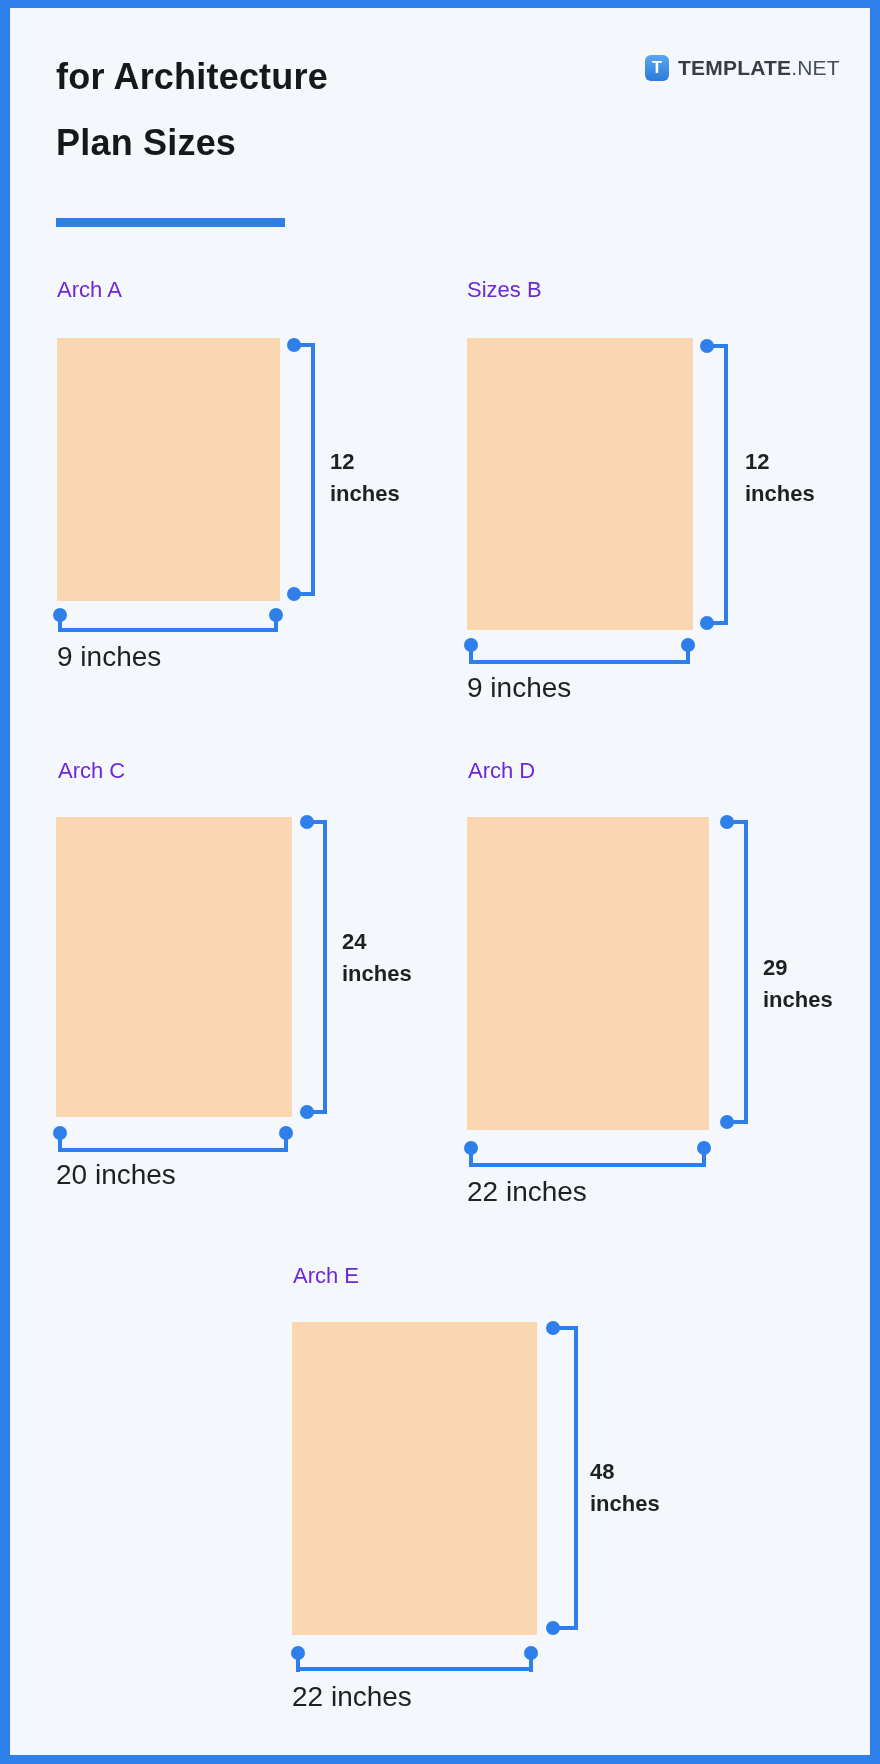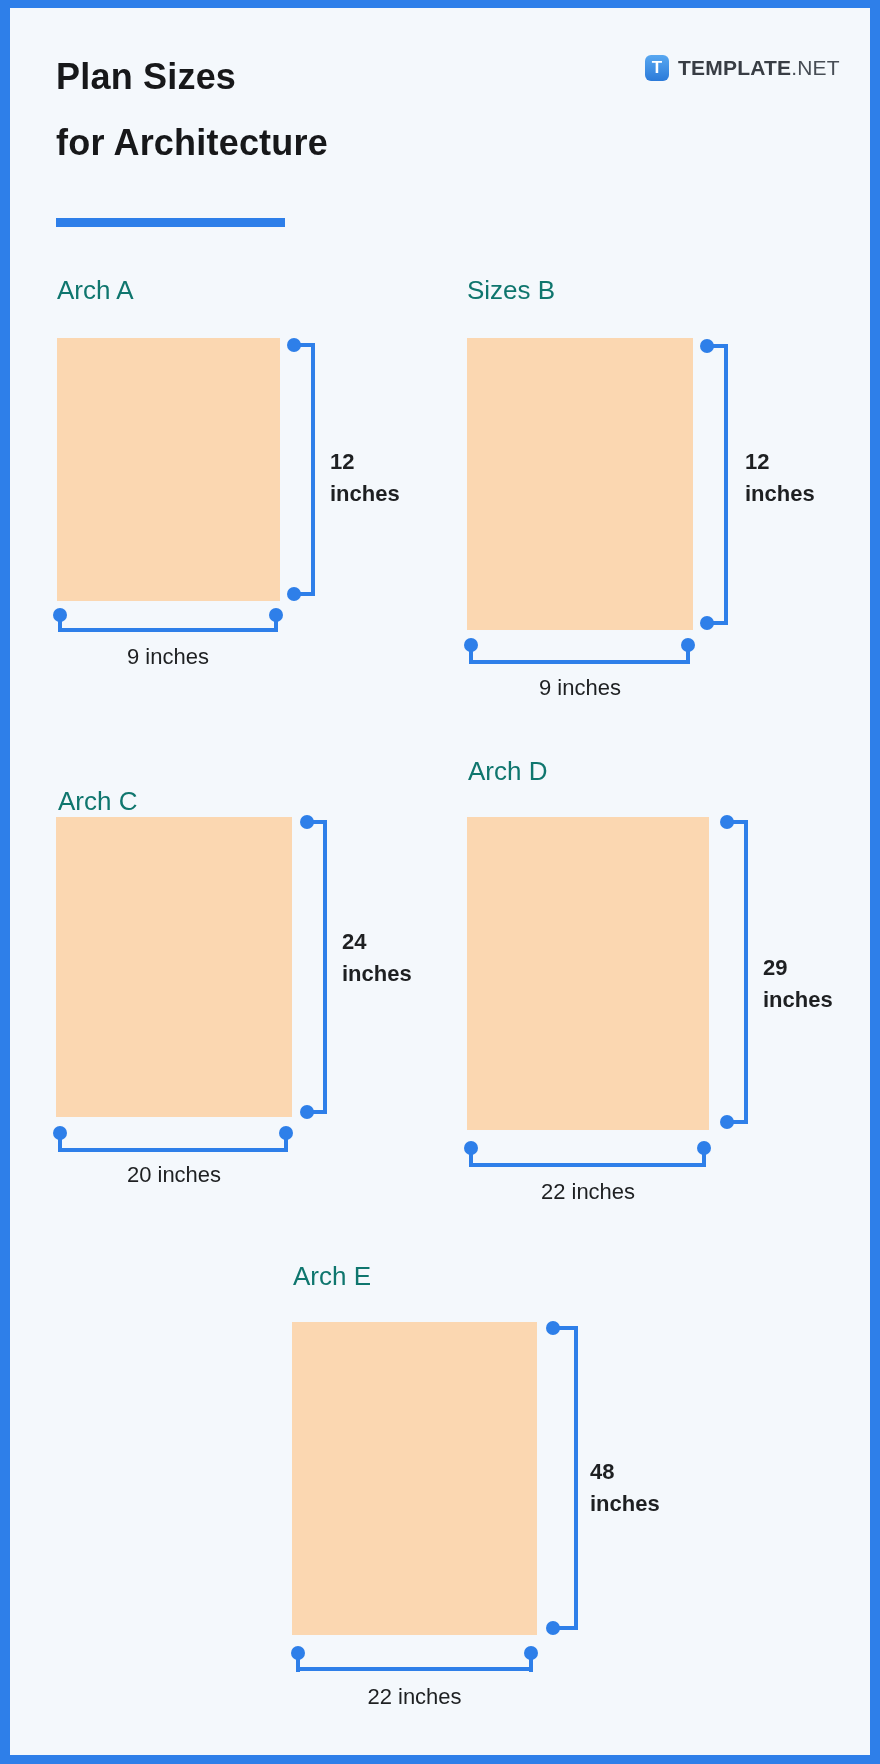--- a/index.html
+++ b/index.html
@@ -75,23 +75,23 @@
   .logo-text{
     font-size:21px;
     color:var(--logo-text);
     letter-spacing:.2px;
     white-space:nowrap;
   }
   .logo-text .brand{font-weight:700;}
   .logo-text .tld{font-weight:400;color:#474d55;}
   .arch-label{
     position:absolute;
-    font-size:26px;
+    font-size:22px;
     line-height:24px;
-    color:#0f766e;
+    color:#6d28d9;
   }
   .sheet{
     position:absolute;
     background:var(--sheet-peach);
   }
   .ln{
     position:absolute;
     background:var(--accent-blue);
   }
   .dot{
@@ -104,34 +104,34 @@
   .dim-text{
     position:absolute;
     font-size:22px;
     line-height:32px;
     color:var(--body-text);
     font-weight:bold;
   }
   .dim-text span{display:block;}
   .wdim-text{
     position:absolute;
-    font-size:22px;
+    font-size:28px;
     line-height:24px;
     color:var(--body-text);
-    text-align:center;
+    text-align:left;
   }
 </style>
 </head>
 <body>
 
 <div class="page">
 
   <h1 class="page-title">
+    <span>for Architecture</span>
     <span>Plan Sizes</span>
-    <span>for Architecture</span>
   </h1>
   <div class="title-underline"></div>
 
   <div class="logo">
     <span class="logo-badge">
       <span>T</span>
     </span>
     <span class="logo-text"><span class="brand">TEMPLATE</span><span class="tld">.NET</span></span>
   </div>
 
@@ -173,21 +173,21 @@
 
     <div class="dot" style="left:464px;top:638px"></div>
     <div class="dot" style="left:681px;top:638px"></div>
     <div class="ln" style="left:469px;top:643px;width:4px;height:21px"></div>
     <div class="ln" style="left:686px;top:643px;width:4px;height:21px"></div>
     <div class="ln" style="left:469px;top:660px;width:221px;height:4px"></div>
     <div class="wdim-text" style="left:467px;top:676px;width:226px">9 inches</div>
   </section>
 
   <section>
-    <div class="arch-label" style="left:58px;top:789px">Arch C</div>
+    <div class="arch-label" style="left:58px;top:759px">Arch C</div>
     <div class="sheet" style="left:56px;top:817px;width:236px;height:300px"></div>
 
     <div class="ln" style="left:307px;top:820px;width:20px;height:4px"></div>
     <div class="ln" style="left:307px;top:1110px;width:20px;height:4px"></div>
     <div class="ln" style="left:323px;top:820px;width:4px;height:294px"></div>
     <div class="dot" style="left:300px;top:815px"></div>
     <div class="dot" style="left:300px;top:1105px"></div>
     <div class="dim-text" style="left:342px;top:926px">
       <span>24</span>
       <span>inches</span>

